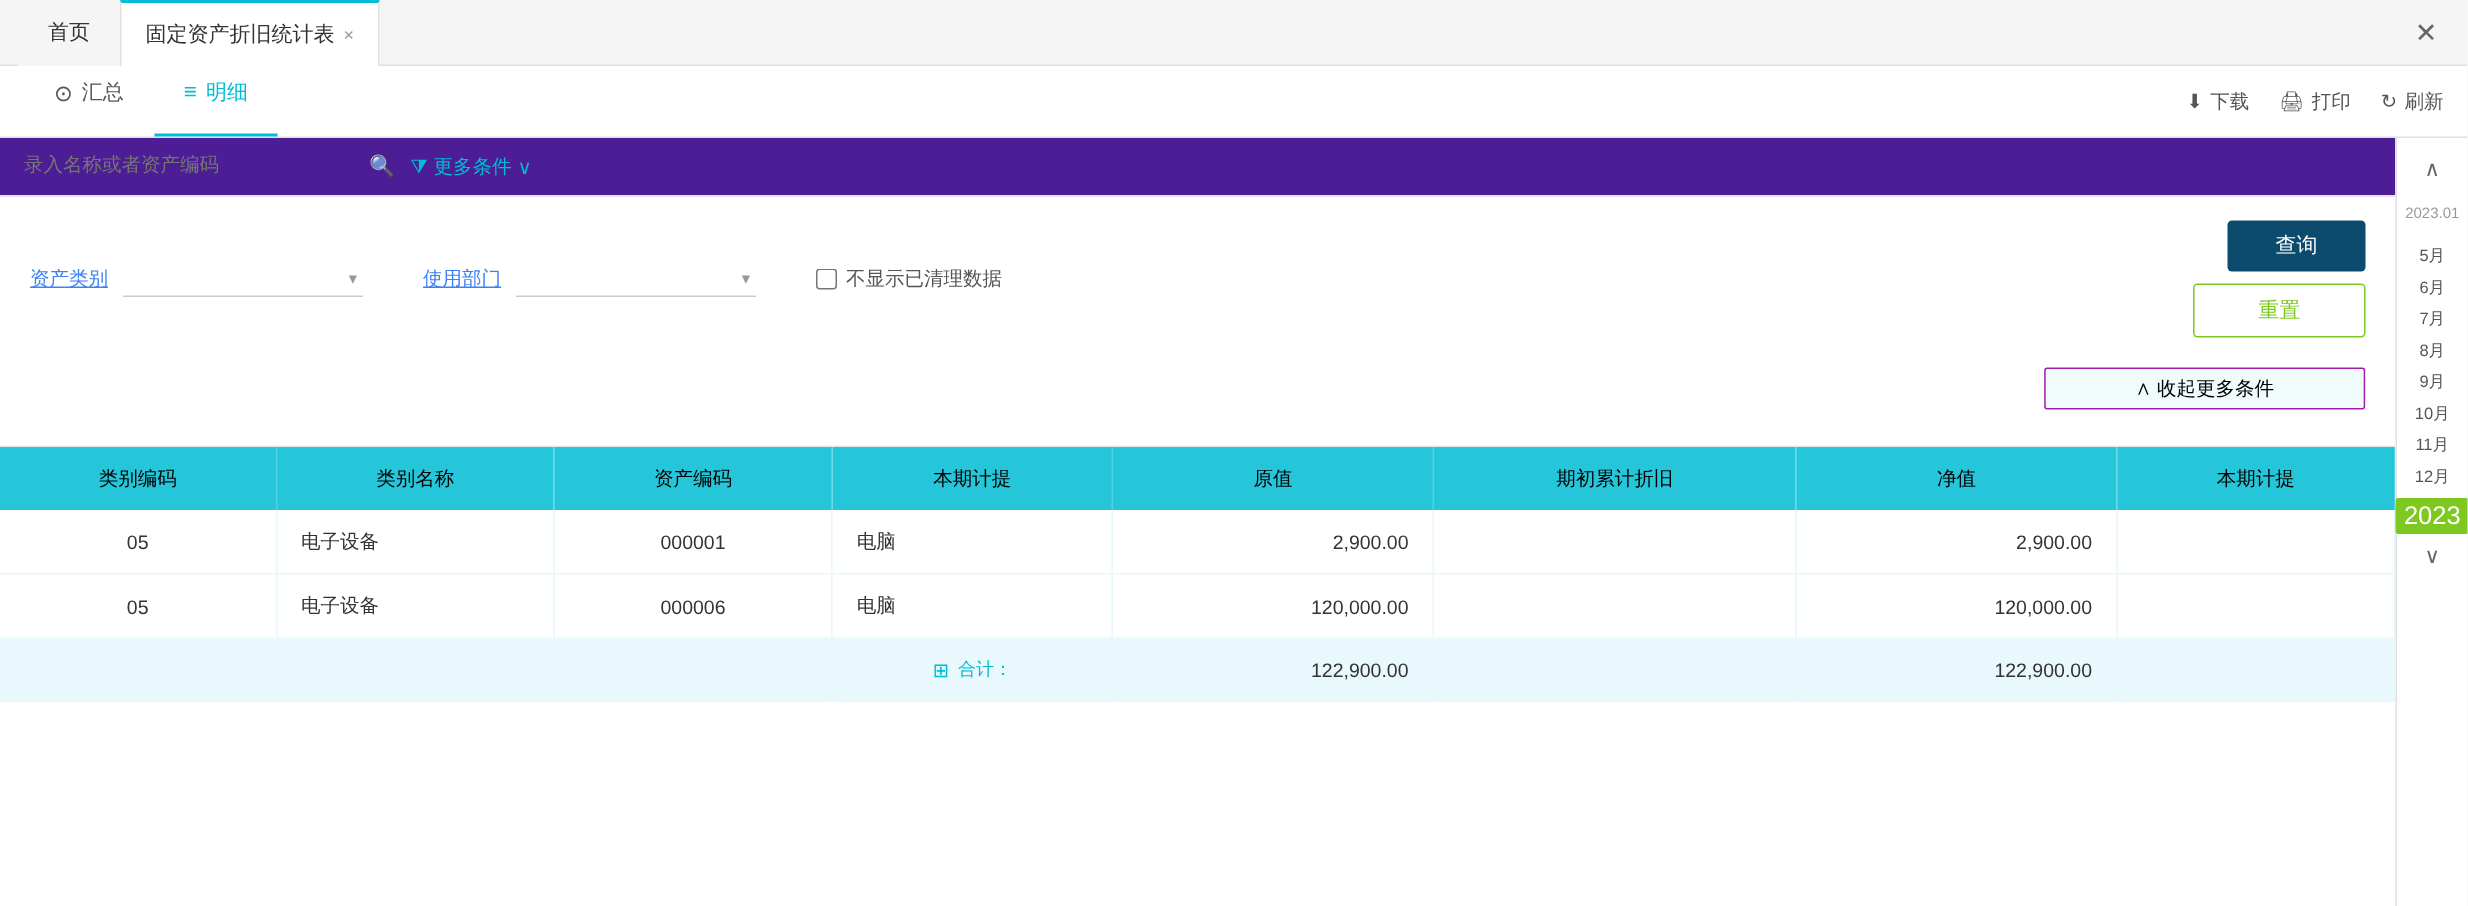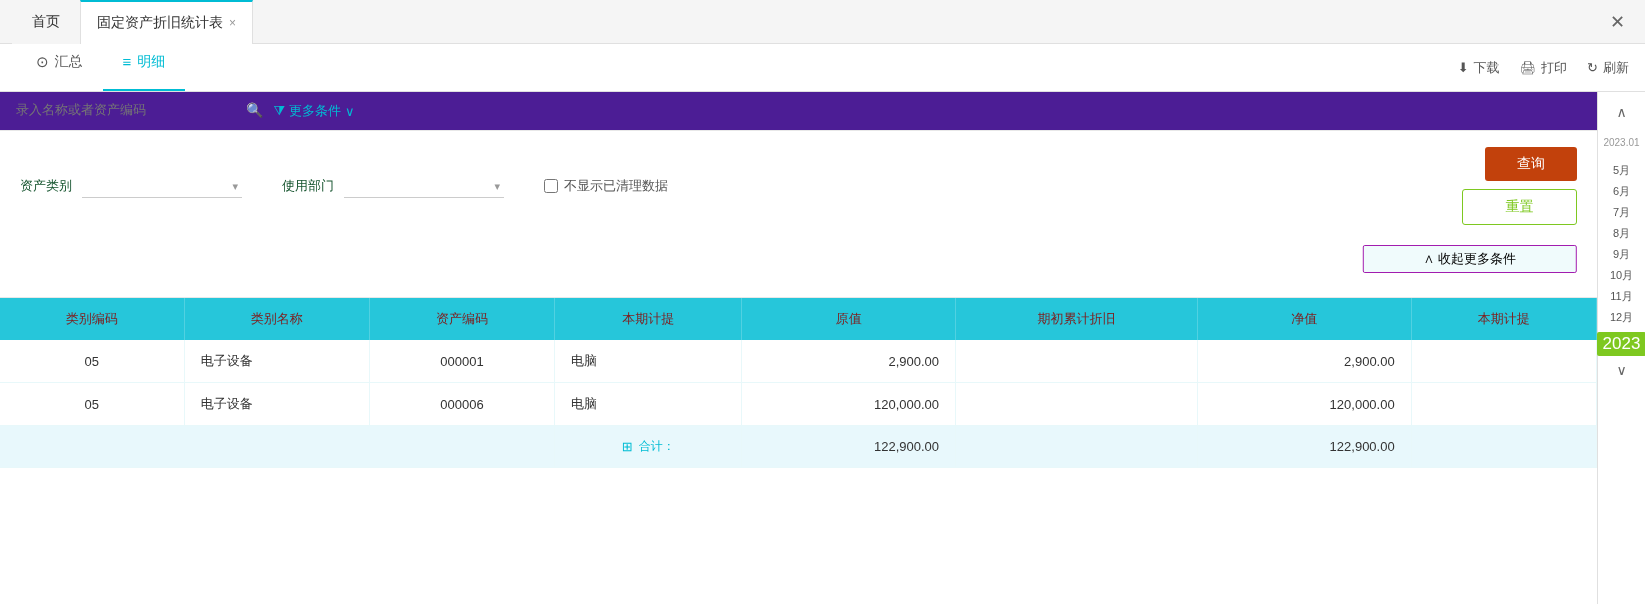--- a/index.html
+++ b/index.html
@@ -168,23 +168,24 @@
       align-items: center;
       gap: 40px;
       margin-bottom: 12px;
     }
     .filter-item {
       display: flex;
       align-items: center;
       gap: 10px;
     }
     .filter-label {
-      color: #14532d;
+      color: #3b82f6;
       font-size: 13px;
       white-space: nowrap;
+      text-decoration: underline;
     }
     .filter-select {
       width: 160px;
       border: none;
       border-bottom: 1px solid #ccc;
       padding: 4px 20px 4px 4px;
       font-size: 13px;
       color: #333;
       background: transparent;
       outline: none;
@@ -217,21 +218,21 @@
       width: 14px;
       height: 14px;
     }
     .filter-buttons {
       display: flex;
       flex-direction: column;
       gap: 8px;
       margin-left: auto;
     }
     .btn-query {
-      background: #c2410c;
+      background: #0c4a6e;
       color: #fff;
       border: none;
       border-radius: 3px;
       padding: 8px 32px;
       font-size: 14px;
       cursor: pointer;
       font-weight: 500;
       margin-left: 23px;
     }
     .btn-reset {
@@ -259,21 +260,21 @@
     .table-container {
       flex: 1;
       overflow: auto;
     }
     table {
       width: 100%;
       border-collapse: collapse;
     }
     thead tr {
       background: #26c6da;
-      color: #7f1d1d;
+      color: #000000;
     }
     thead th {
       padding: 12px 16px;
       text-align: center;
       font-weight: 500;
       font-size: 13px;
       border-right: 1px solid rgba(255,255,255,0.2);
       white-space: nowrap;
     }
     tbody tr {

